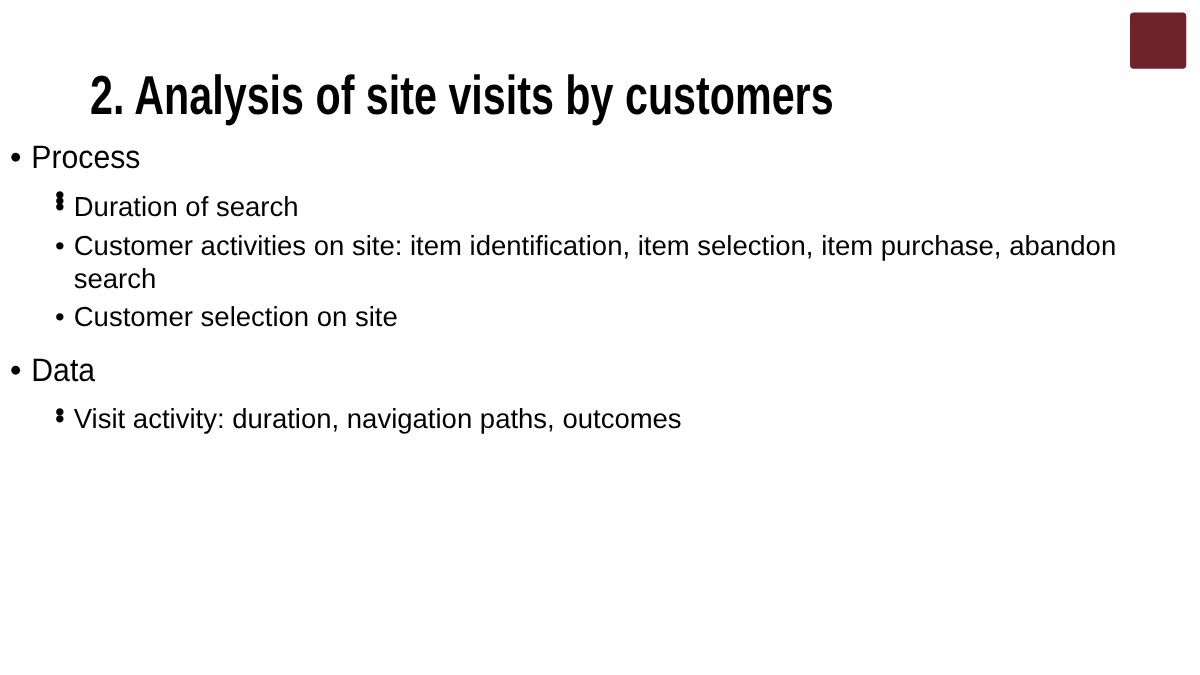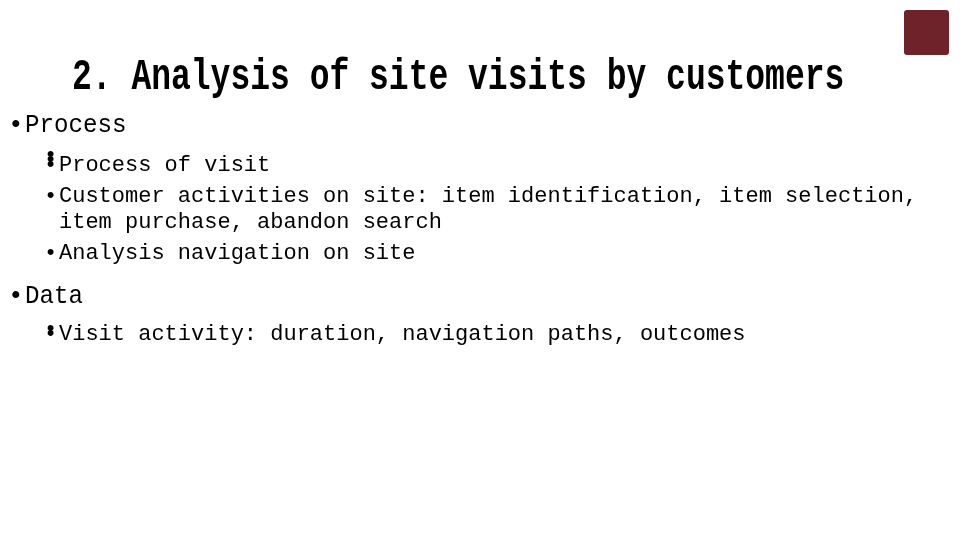--- a/index.html
+++ b/index.html
@@ -6,21 +6,21 @@
     margin: 0;
     padding: 0;
     background: #ffffff;
   }
   .slide {
     position: relative;
     width: 960px;
     height: 540px;
     background: #ffffff;
     overflow: hidden;
-    font-family: Liberation Mono, monospace;
+    font-family: Liberation Sans, sans-serif;
     color: #000000;
   }
   .title {
     position: absolute;
     top: 54px;
     left: 72px;
     font-size: 44px;
     line-height: 46px;
     font-weight: bold;
     white-space: nowrap;
@@ -106,31 +106,31 @@
     <div class="line l2">
       <span class="bullet">•</span>
     </div>
 
     <div class="line l2">
       <span class="bullet">•</span>
     </div>
 
     <div class="line l2">
       <span class="bullet">•</span>
-      <span>Process of visit</span>
+      <span>Duration of search</span>
     </div>
 
     <div class="line l2">
       <span class="bullet">•</span>
       <span>Customer activities on site: item identification, item selection, item purchase, abandon search</span>
     </div>
 
     <div class="line l2 last-of-section">
       <span class="bullet">•</span>
-      <span>Analysis navigation on site</span>
+      <span>Customer selection on site</span>
     </div>
 
     <div class="line l1 data-label">
       <span class="bullet">•</span>
       <span class="txt">Data</span>
     </div>
 
     <div class="line l2">
       <span class="bullet">•</span>
     </div>

